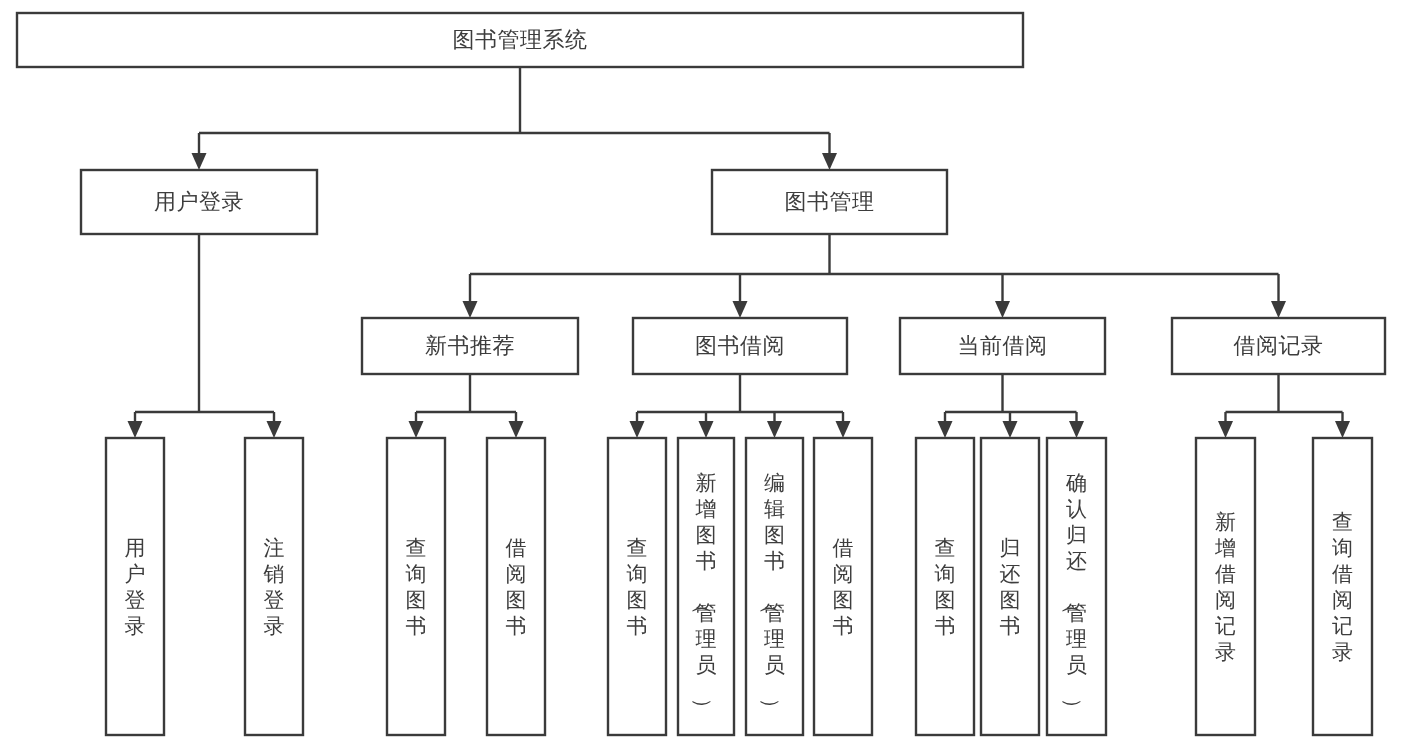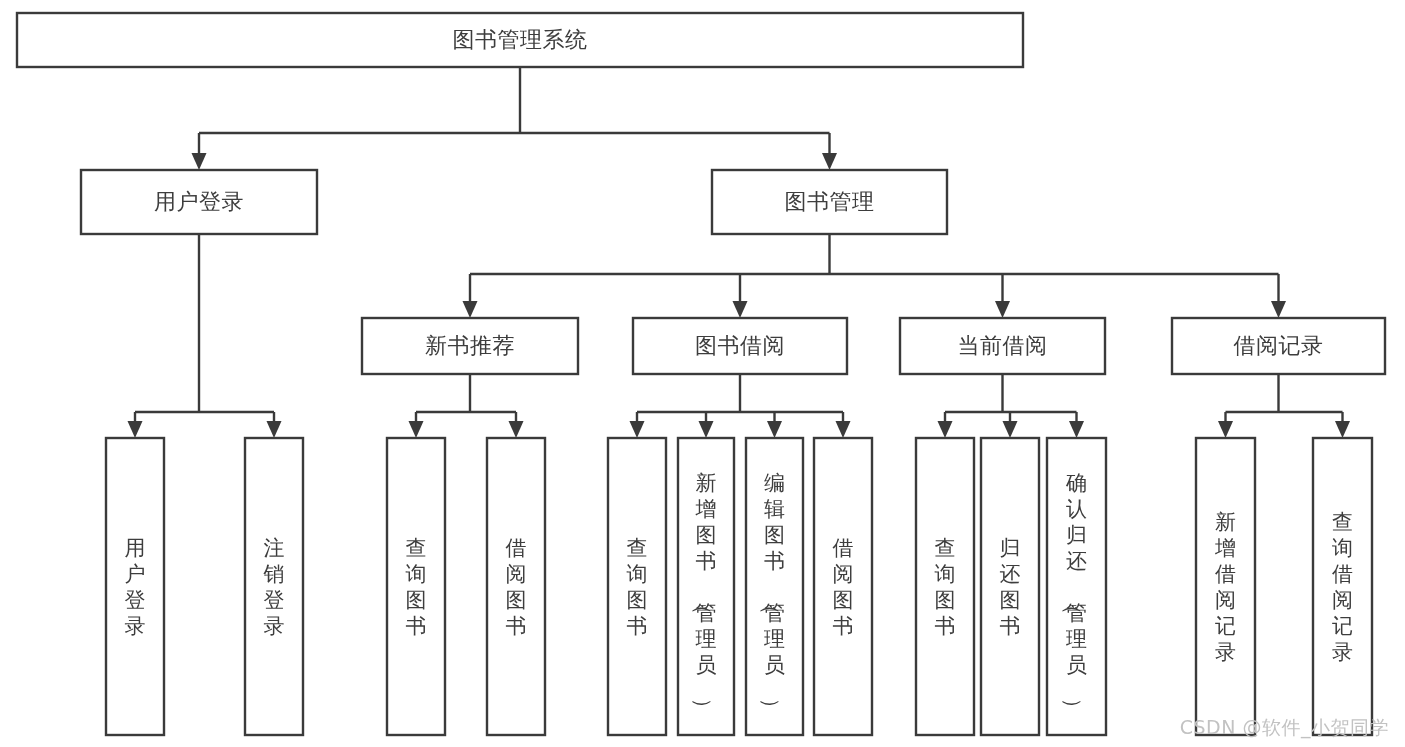--- a/index.html
+++ b/index.html
@@ -204,14 +204,13 @@
         <g>
           <rect x="1196" y="438" width="59" height="297" class="node-box"></rect>
           <text x="1225.5" class="node-label-v" y="528.78"><tspan x="1225.5" dy="0">新</tspan><tspan x="1225.5" dy="26">增</tspan><tspan x="1225.5" dy="26">借</tspan><tspan x="1225.5" dy="26">阅</tspan><tspan x="1225.5" dy="26">记</tspan><tspan x="1225.5" dy="26">录</tspan></text>
         </g>
         <g>
           <rect x="1313" y="438" width="59" height="297" class="node-box"></rect>
           <text x="1342.5" class="node-label-v" y="528.78"><tspan x="1342.5" dy="0">查</tspan><tspan x="1342.5" dy="26">询</tspan><tspan x="1342.5" dy="26">借</tspan><tspan x="1342.5" dy="26">阅</tspan><tspan x="1342.5" dy="26">记</tspan><tspan x="1342.5" dy="26">录</tspan></text>
         </g>
       </g>
   </svg>
-  <div class="watermark">CSDN @软件_小贺同学</div>
 </div>
 
 </body></html>

